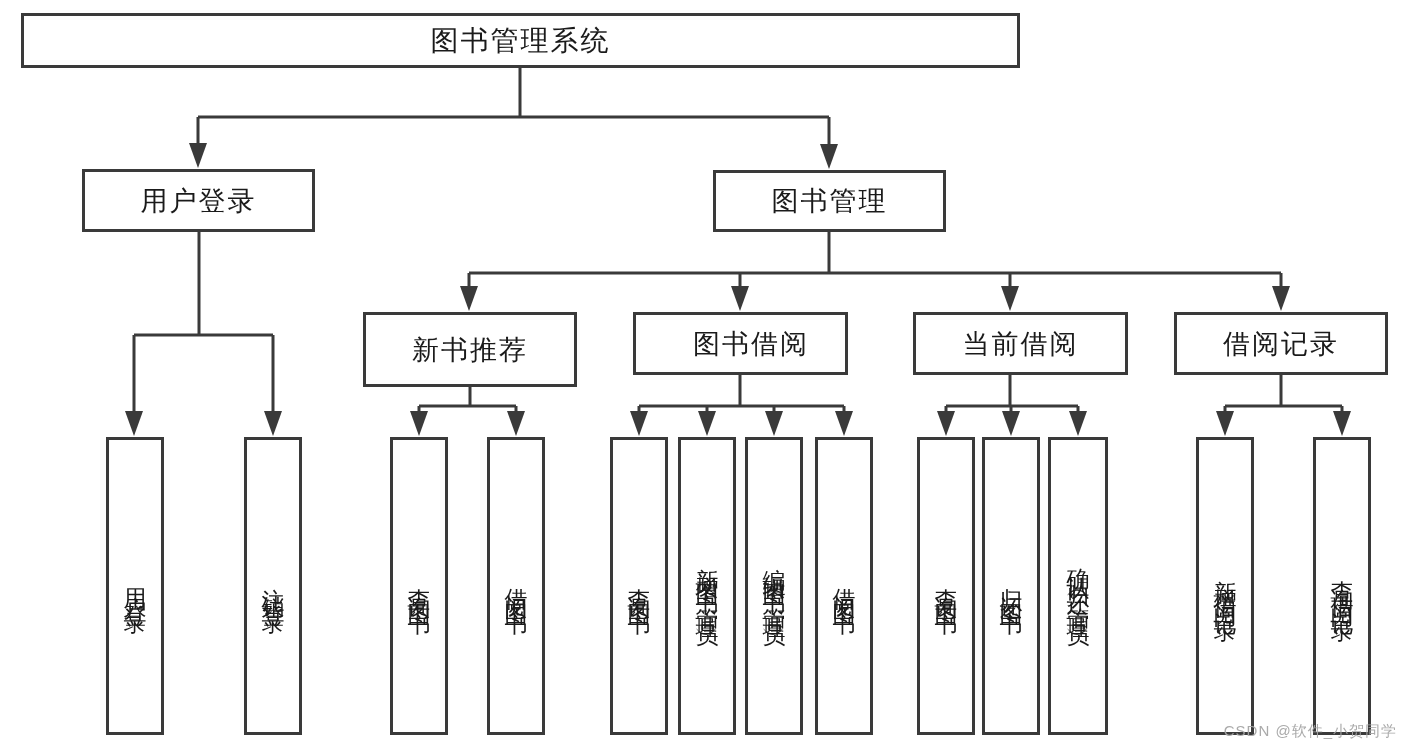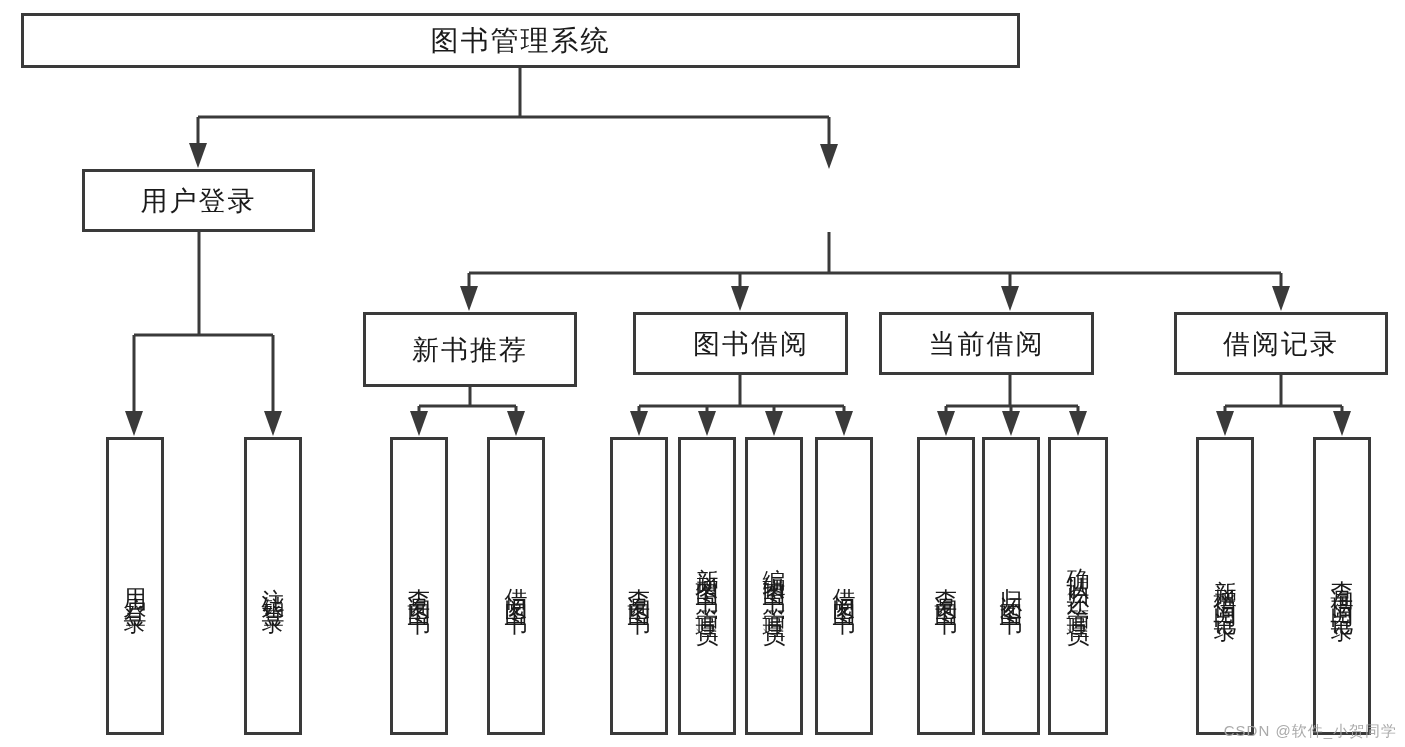--- a/index.html
+++ b/index.html
@@ -103,28 +103,31 @@
     <polygon class="arrow" points="1333,411 1351,411 1342,436"></polygon>
   </svg>
 
   <div class="node h-node root-node">
     <span>图书管理系统</span>
   </div>
 
   <div class="node h-node" style="left:82px; top:169px; width:233px; height:63px;">
     <span>用户登录</span>
   </div>
+  <div class="node h-node" style="left:713px; top:170px; width:233px; height:62px;">
+    <span>图书管理</span>
+  </div>
 
   <div class="node h-node" style="left:363px; top:312px; width:214px; height:75px;">
     <span>新书推荐</span>
   </div>
   <div class="node h-node" style="left:633px; top:312px; width:215px; height:63px;padding-left:21px;">
     <span>图书借阅</span>
   </div>
-  <div class="node h-node" style="left:879px; top:312px; width:215px; height:63px;">
+  <div class="node h-node" style="left:913px; top:312px; width:215px; height:63px;">
     <span>当前借阅</span>
   </div>
   <div class="node h-node" style="left:1174px; top:312px; width:214px; height:63px;">
     <span>借阅记录</span>
   </div>
 
   <div class="node leaf" style="left:106px;">
     <span class="vtext">用户登录</span>
   </div>
   <div class="node leaf" style="left:244px;">

